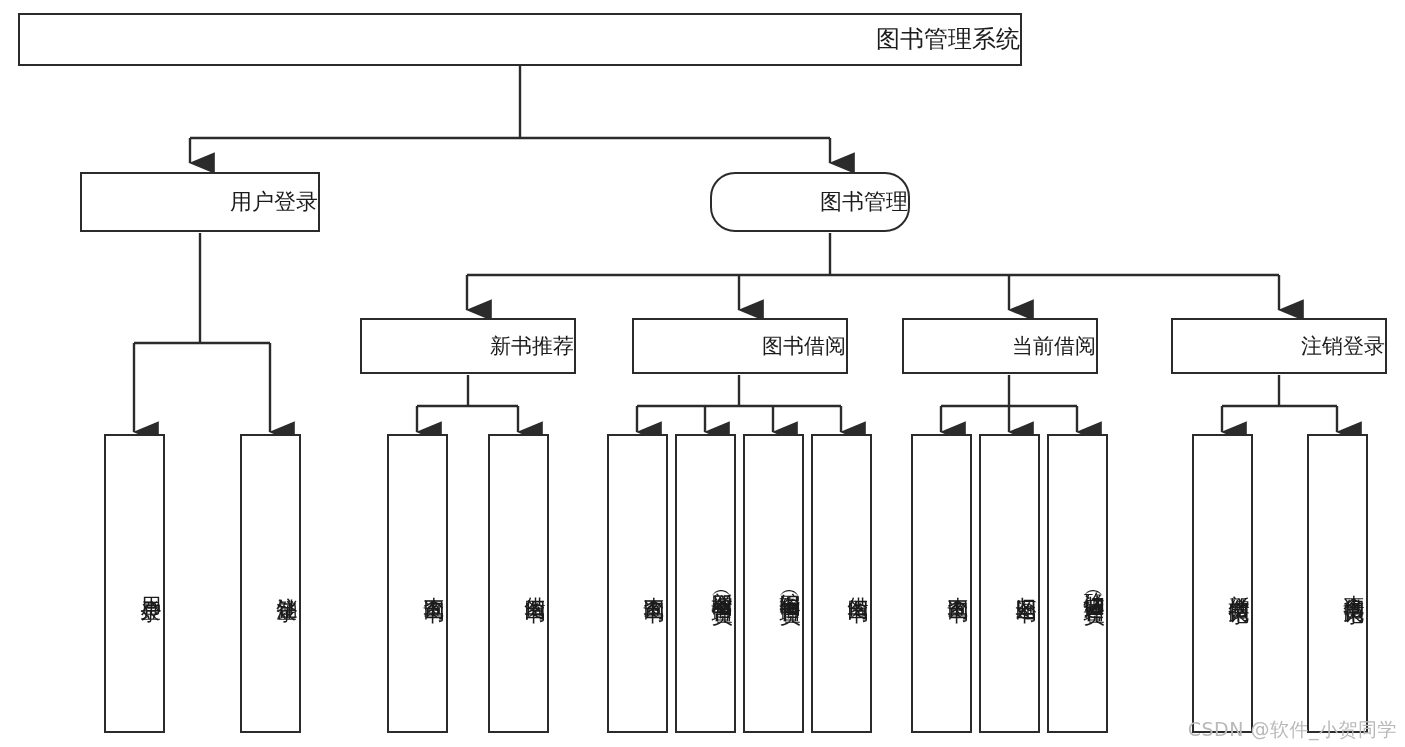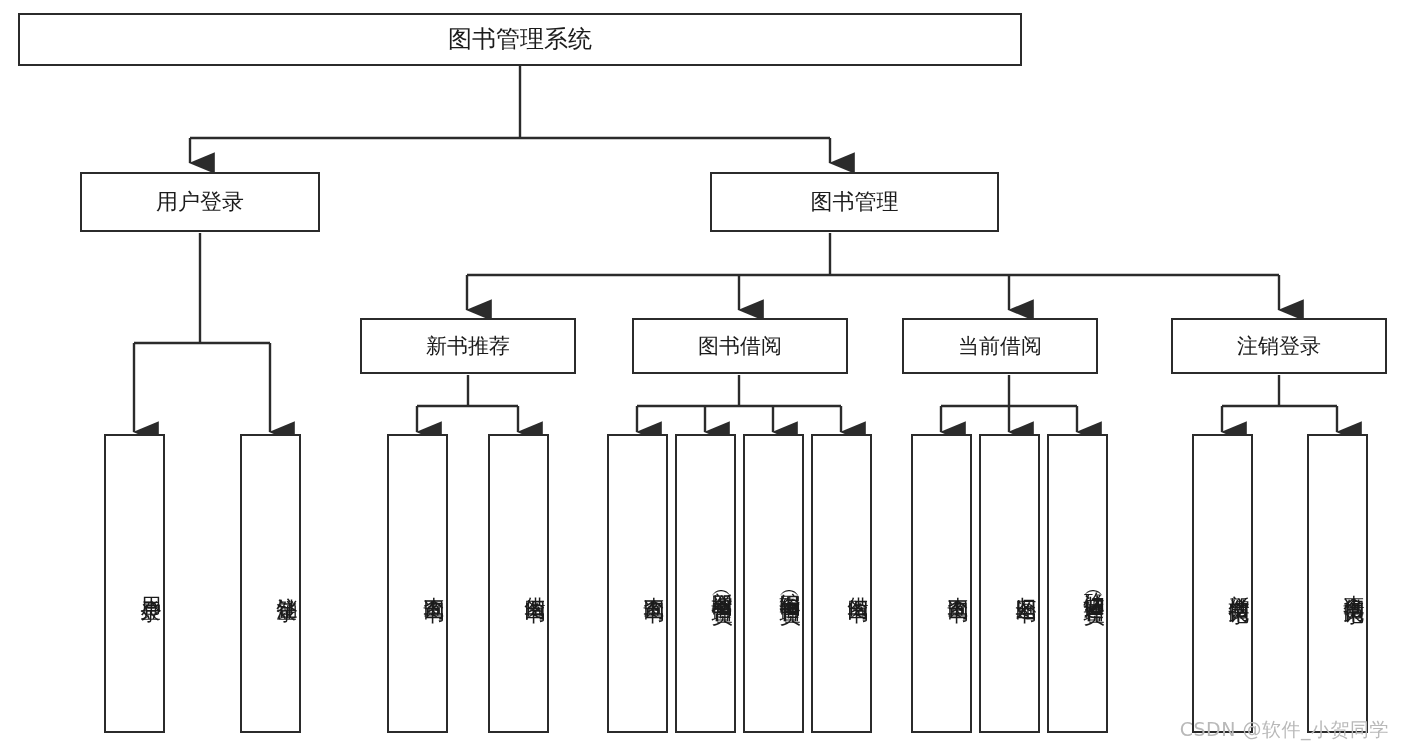--- a/index.html
+++ b/index.html
@@ -18,21 +18,21 @@
     background: #ffffff;
     overflow: hidden;
   }
   .node {
     position: absolute;
     box-sizing: border-box;
     border: 2px solid #2b2b2b;
     background: #ffffff;
     display: flex;
     align-items: center;
-    justify-content: center;
+    justify-content: flex-end;
     color: #1b1b1b;
     text-align: center;
     line-height: 1.18;
   }
   .node.root {
     font-size: 24px;
   }
   .node.level2 {
     font-size: 22px;
   }
@@ -57,21 +57,21 @@
   #wires {
     position: absolute;
     left: 0;
     top: 0;
     width: 1405px;
     height: 747px;
     pointer-events: none;
   }
   #watermark {
     position: absolute;
-    right: 16px;
+    right: 8px;
     bottom: 4px;
     font-size: 19px;
     color: #b9b9b9;
     letter-spacing: 0.5px;
     user-select: none;
     white-space: nowrap;
   }
 </style>
 </head>
 <body>
@@ -128,21 +128,21 @@
     </g>
   </svg>
 
   <div class="node root" style="left:18px; top:13px; width:1004px; height:53px;">
     <span>图书管理系统</span>
   </div>
 
   <div class="node level2" style="left:80px; top:172px; width:240px; height:60px;">
     <span>用户登录</span>
   </div>
-  <div class="node level2" style="left:710px; top:172px; width:289px; height:60px;">
+  <div class="node level2" style="left:710px; top:172px; width:200px; height:60px;border-radius:25px;">
     <span>图书管理</span>
   </div>
 
   <div class="node level3" style="left:632px; top:318px; width:216px; height:56px;">
     <span>图书借阅</span>
   </div>
   <div class="node level3" style="left:360px; top:318px; width:216px; height:56px;">
     <span>新书推荐</span>
   </div>
   <div class="node level3" style="left:902px; top:318px; width:196px; height:56px;">

